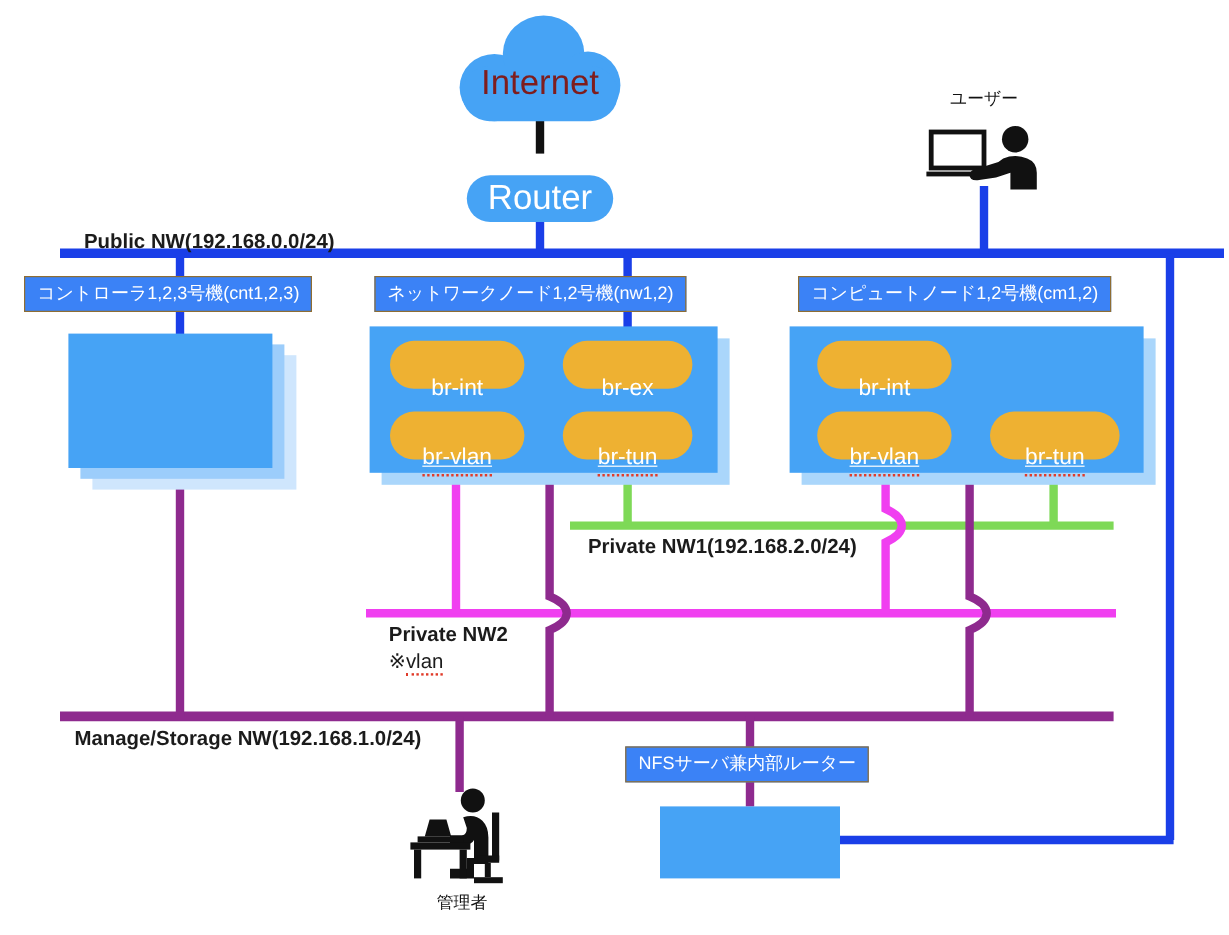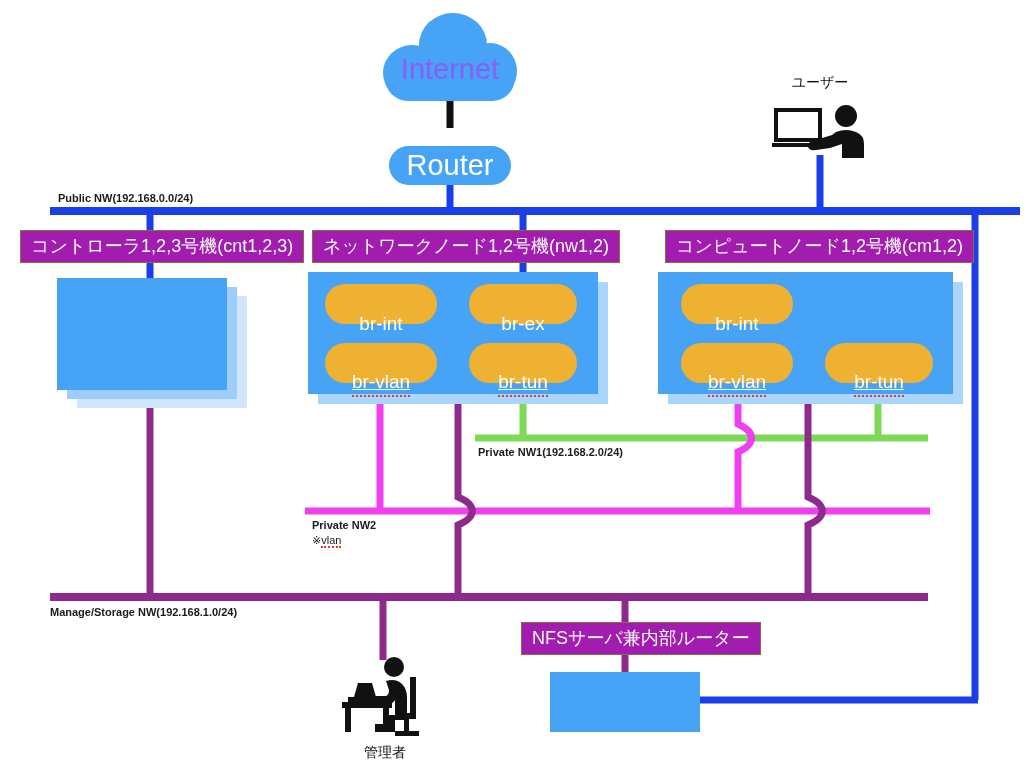--- a/index.html
+++ b/index.html
@@ -2,22 +2,22 @@
 <html><head>
 <meta charset="utf-8">
 <title>OpenStack Network Diagram</title>
 <style>
   html,body{margin:0;padding:0;background:#ffffff;}
   body{font-family:"Liberation Sans","DejaVu Sans",sans-serif;}
   #stage{position:relative;width:1024px;height:779px;background:#fff;overflow:hidden;}
   #svg-layer{position:absolute;left:0;top:0;width:1024px;height:779px;}
 
   .node-label{
-    position:absolute;background:#a21caf;color:#ffffff;
-    font-size:18px;line-height:1;white-space:nowrap;
+    position:absolute;background:#3b82f6;color:#ffffff;
+    font-size:15px;line-height:1;white-space:nowrap;
     padding:6px 10px 7px 10px;box-sizing:border-box;
     border:1px solid #8e6d33;
   }
   .host-stack{position:absolute;}
   .host-stack .sheet{position:absolute;background:#cfe6fd;}
   .host-stack .sheet.s2{background:#9ccdfb;}
   .host-stack .sheet.s3{background:#46a3f5;}
 
   .hostbox{position:absolute;background:#46a3f5;}
   .hostbox .back{position:absolute;background:#aad6fb;}
@@ -28,28 +28,28 @@
     border-radius:22px;font-size:19px;
     display:flex;align-items:center;justify-content:center;
     box-sizing:border-box;
   }
   .bridge .lbl{position:relative;display:inline-block;padding-bottom:2px;margin-top:41px;}
   .bridge.spell .lbl{border-bottom:2px dotted #e03b2a;text-decoration:underline;}
 
   .cloud{position:absolute;}
   .cloud .c{position:absolute;background:#46a3f5;border-radius:50%;}
   .cloud .base{position:absolute;background:#46a3f5;border-radius:34px;}
-  .cloud .txt{position:absolute;width:100%;text-align:center;color:#8b5cf6;font-size:29px;}
+  .cloud .txt{position:absolute;width:100%;text-align:center;color:#7f1d1d;font-size:29px;}
 
   .router{
     position:absolute;background:#46a3f5;color:#fff;border-radius:22px;
     display:flex;align-items:center;justify-content:center;font-size:29px;
   }
 
-  .net-label{position:absolute;color:#1b1b1b;font-size:11px;white-space:nowrap;line-height:1.35;}
+  .net-label{position:absolute;color:#1b1b1b;font-size:17px;white-space:nowrap;line-height:1.35;margin-left:12px;}
   .net-label b{font-weight:bold;}
   .net-label .sub{display:block;}
   .net-label .sp{border-bottom:2px dotted #e03b2a;}
 
   .fig-label{position:absolute;font-size:14px;color:#111;white-space:nowrap;text-align:center;font-weight:normal;}
   .figure{position:absolute;}
 </style>
 </head>
 <body>
 

